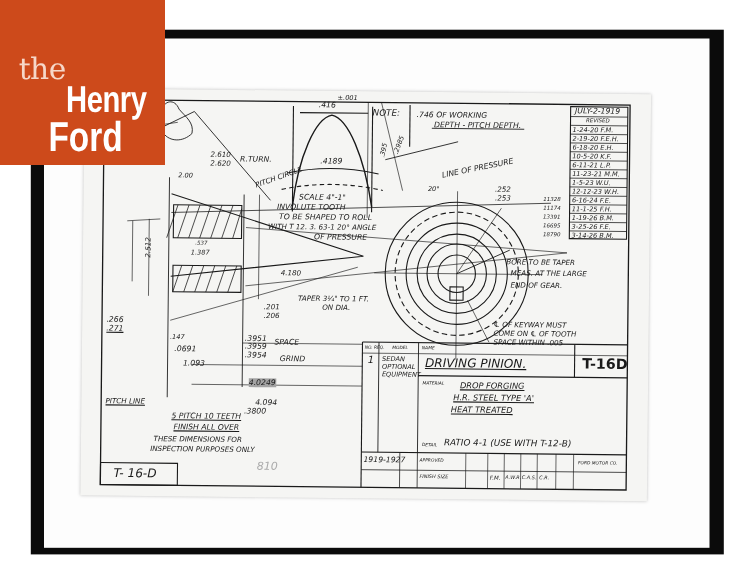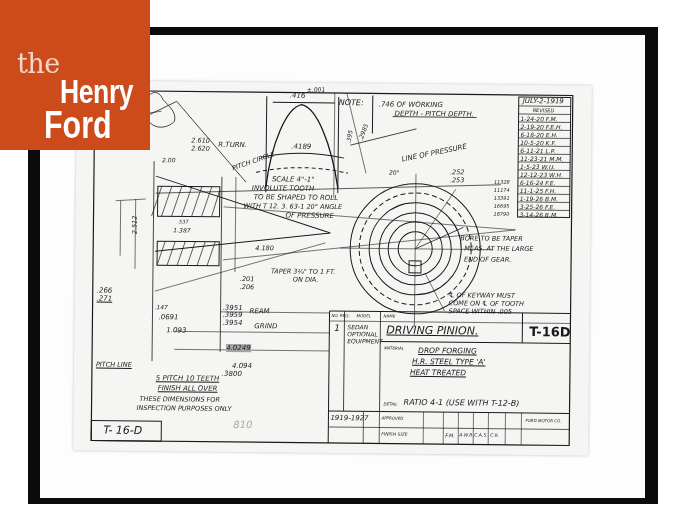--- a/index.html
+++ b/index.html
@@ -166,21 +166,21 @@
   <span class="txt" style="left:165px; top:193px; font-size:6.5px;">.201</span>
   <span class="txt" style="left:165px; top:201px; font-size:6.5px;">.206</span>
   <span class="txt" style="left:180px; top:162px; font-size:6.5px;">4.180</span>
   <span class="txt" style="left:22px; top:206px; font-size:7px;">.266</span>
   <span class="txt" style="left:22px; top:214px; font-size:7px;text-decoration:underline;">.271</span>
   <span class="txt" style="left:80px; top:222px; font-size:6px;">.147</span>
   <span class="txt" style="left:84px; top:232px; font-size:7px;">.0691</span>
   <span class="txt" style="left:92px; top:245px; font-size:7px;">1.093</span>
   <span class="txt" style="left:148px; top:222px; font-size:7px;">.3951</span>
   <span class="txt" style="left:148px; top:229px; font-size:7px;">.3959</span>
-  <span class="txt" style="left:175px; top:225px; font-size:7px;">REAM</span>
+  <span class="txt" style="left:175px; top:225px; font-size:7px;">SPACE</span>
   <span class="txt" style="left:148px; top:237px; font-size:7px;">.3954</span>
   <span class="txt" style="left:148px; top:244px; font-size:7px;margin-top:44px;">.3800</span>
   <span class="txt" style="left:180px; top:240px; font-size:7px;">GRIND</span>
   <span class="txt" style="left:152px; top:262px; font-size:7px; background:#a3a3a3;text-align:center;">4.0249</span>
   <span class="txt" style="left:158px; top:280px; font-size:7px; background:#f5f5f3;">4.094</span>
   <span class="txt" style="left:50px; top:140px; font-size:6.5px; transform:rotate(-90deg);">2.512</span>
   <span class="txt" style="left:98px; top:145px; font-size:6px;">1.387</span>
   <span class="txt" style="left:102px; top:137px; font-size:5px;">.537</span>
   <span class="txt" style="left:385px; top:150px; font-size:6.5px;">BORE TO BE TAPER</span>
   <span class="txt" style="left:389px; top:160px; font-size:6.5px;">MEAS. AT THE LARGE</span>

